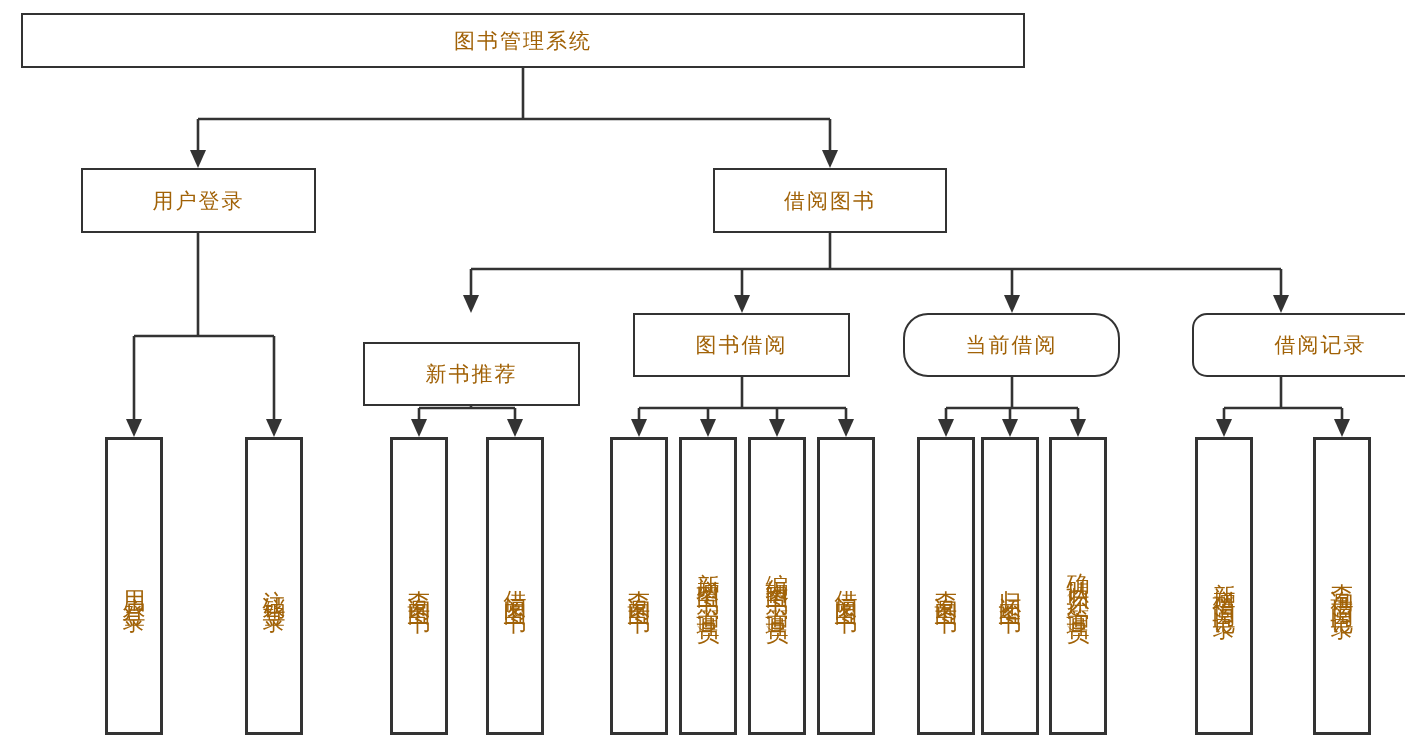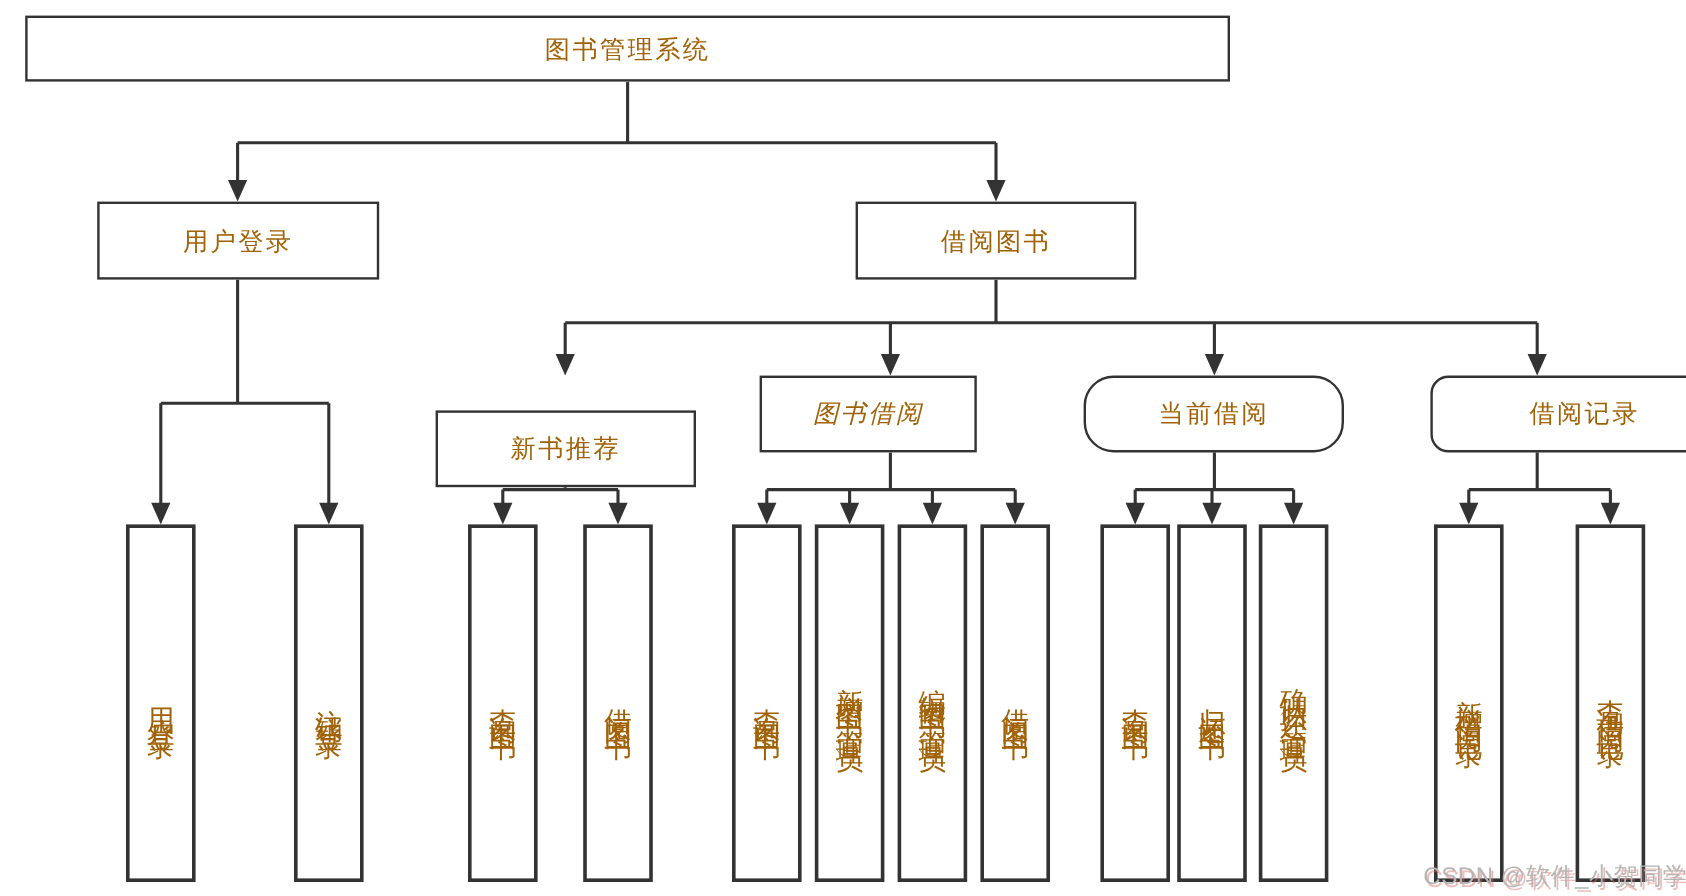--- a/index.html
+++ b/index.html
@@ -34,21 +34,21 @@
   }
   .node-h {
     font-size: 21px;
     letter-spacing: 2px;
     white-space: nowrap;
   }
   .node-root   { left: 21px;   top: 13px;  width: 1004px; height: 55px; }
   .node-lvl2-a { left: 81px;   top: 168px; width: 235px;  height: 65px; }
   .node-lvl2-b { left: 713px;  top: 168px; width: 234px;  height: 65px; }
   .node-lvl3-a { left: 363px;  top: 313px; width: 217px;  height: 64px; margin-top: 29px; }
-  .node-lvl3-b { left: 633px;  top: 313px; width: 181px;  height: 64px; font-style: italic; }
+  .node-lvl3-b { left: 633px;  top: 313px; width: 217px;  height: 64px; }
   .node-lvl3-c { left: 903px;  top: 313px; width: 217px;  height: 64px; border-radius: 25px; }
   .node-lvl3-d { left: 1192px; top: 313px; width: 257px;  height: 64px; border-radius: 15px; }
   .leaf {
     top: 437px;
     width: 58px;
     height: 298px;
     border-width: 3px;
     font-size: 23px;
     letter-spacing: 7px;
     writing-mode: vertical-lr;
@@ -181,15 +181,14 @@
   <div class="node leaf leaf-5">查询图书</div>
   <div class="node leaf leaf-6">新增图书（管理员）</div>
   <div class="node leaf leaf-7">编辑图书（管理员）</div>
   <div class="node leaf leaf-8">借阅图书</div>
   <div class="node leaf leaf-9">查询图书</div>
   <div class="node leaf leaf-10">归还图书</div>
   <div class="node leaf leaf-11">确认归还（管理员）</div>
   <div class="node leaf leaf-12">新增借阅记录</div>
   <div class="node leaf leaf-13">查询借阅记录</div>
 
-  <div class="watermark">CSDN @软件_小贺同学</div>
 
 </div>
 
 </body></html>

